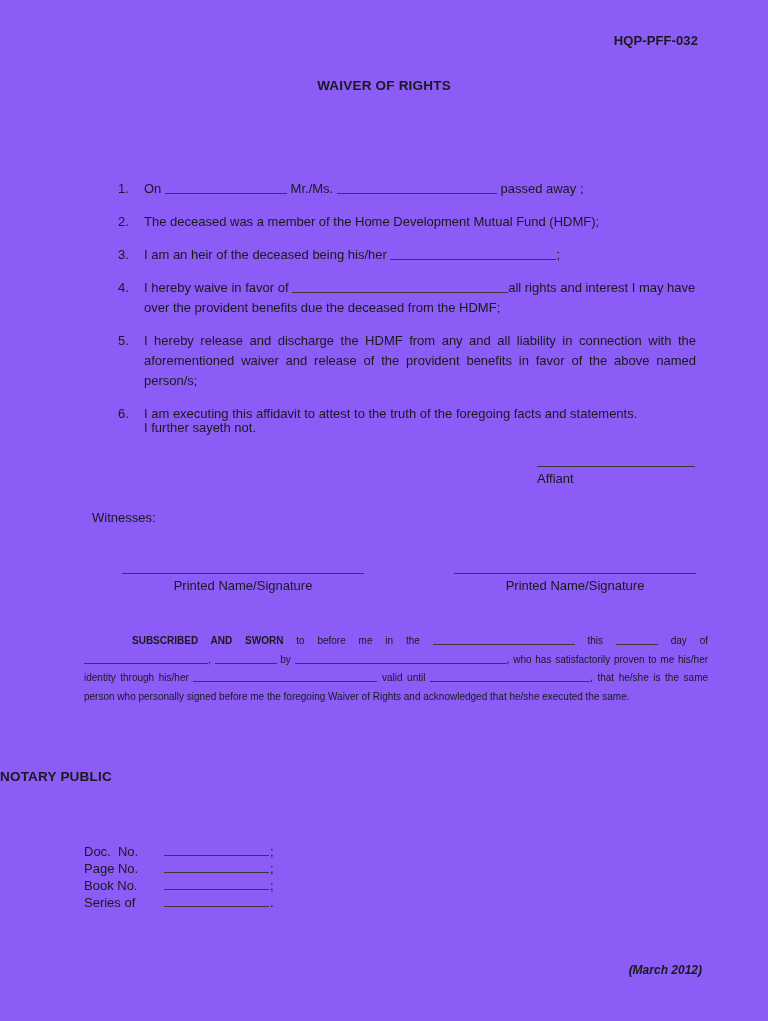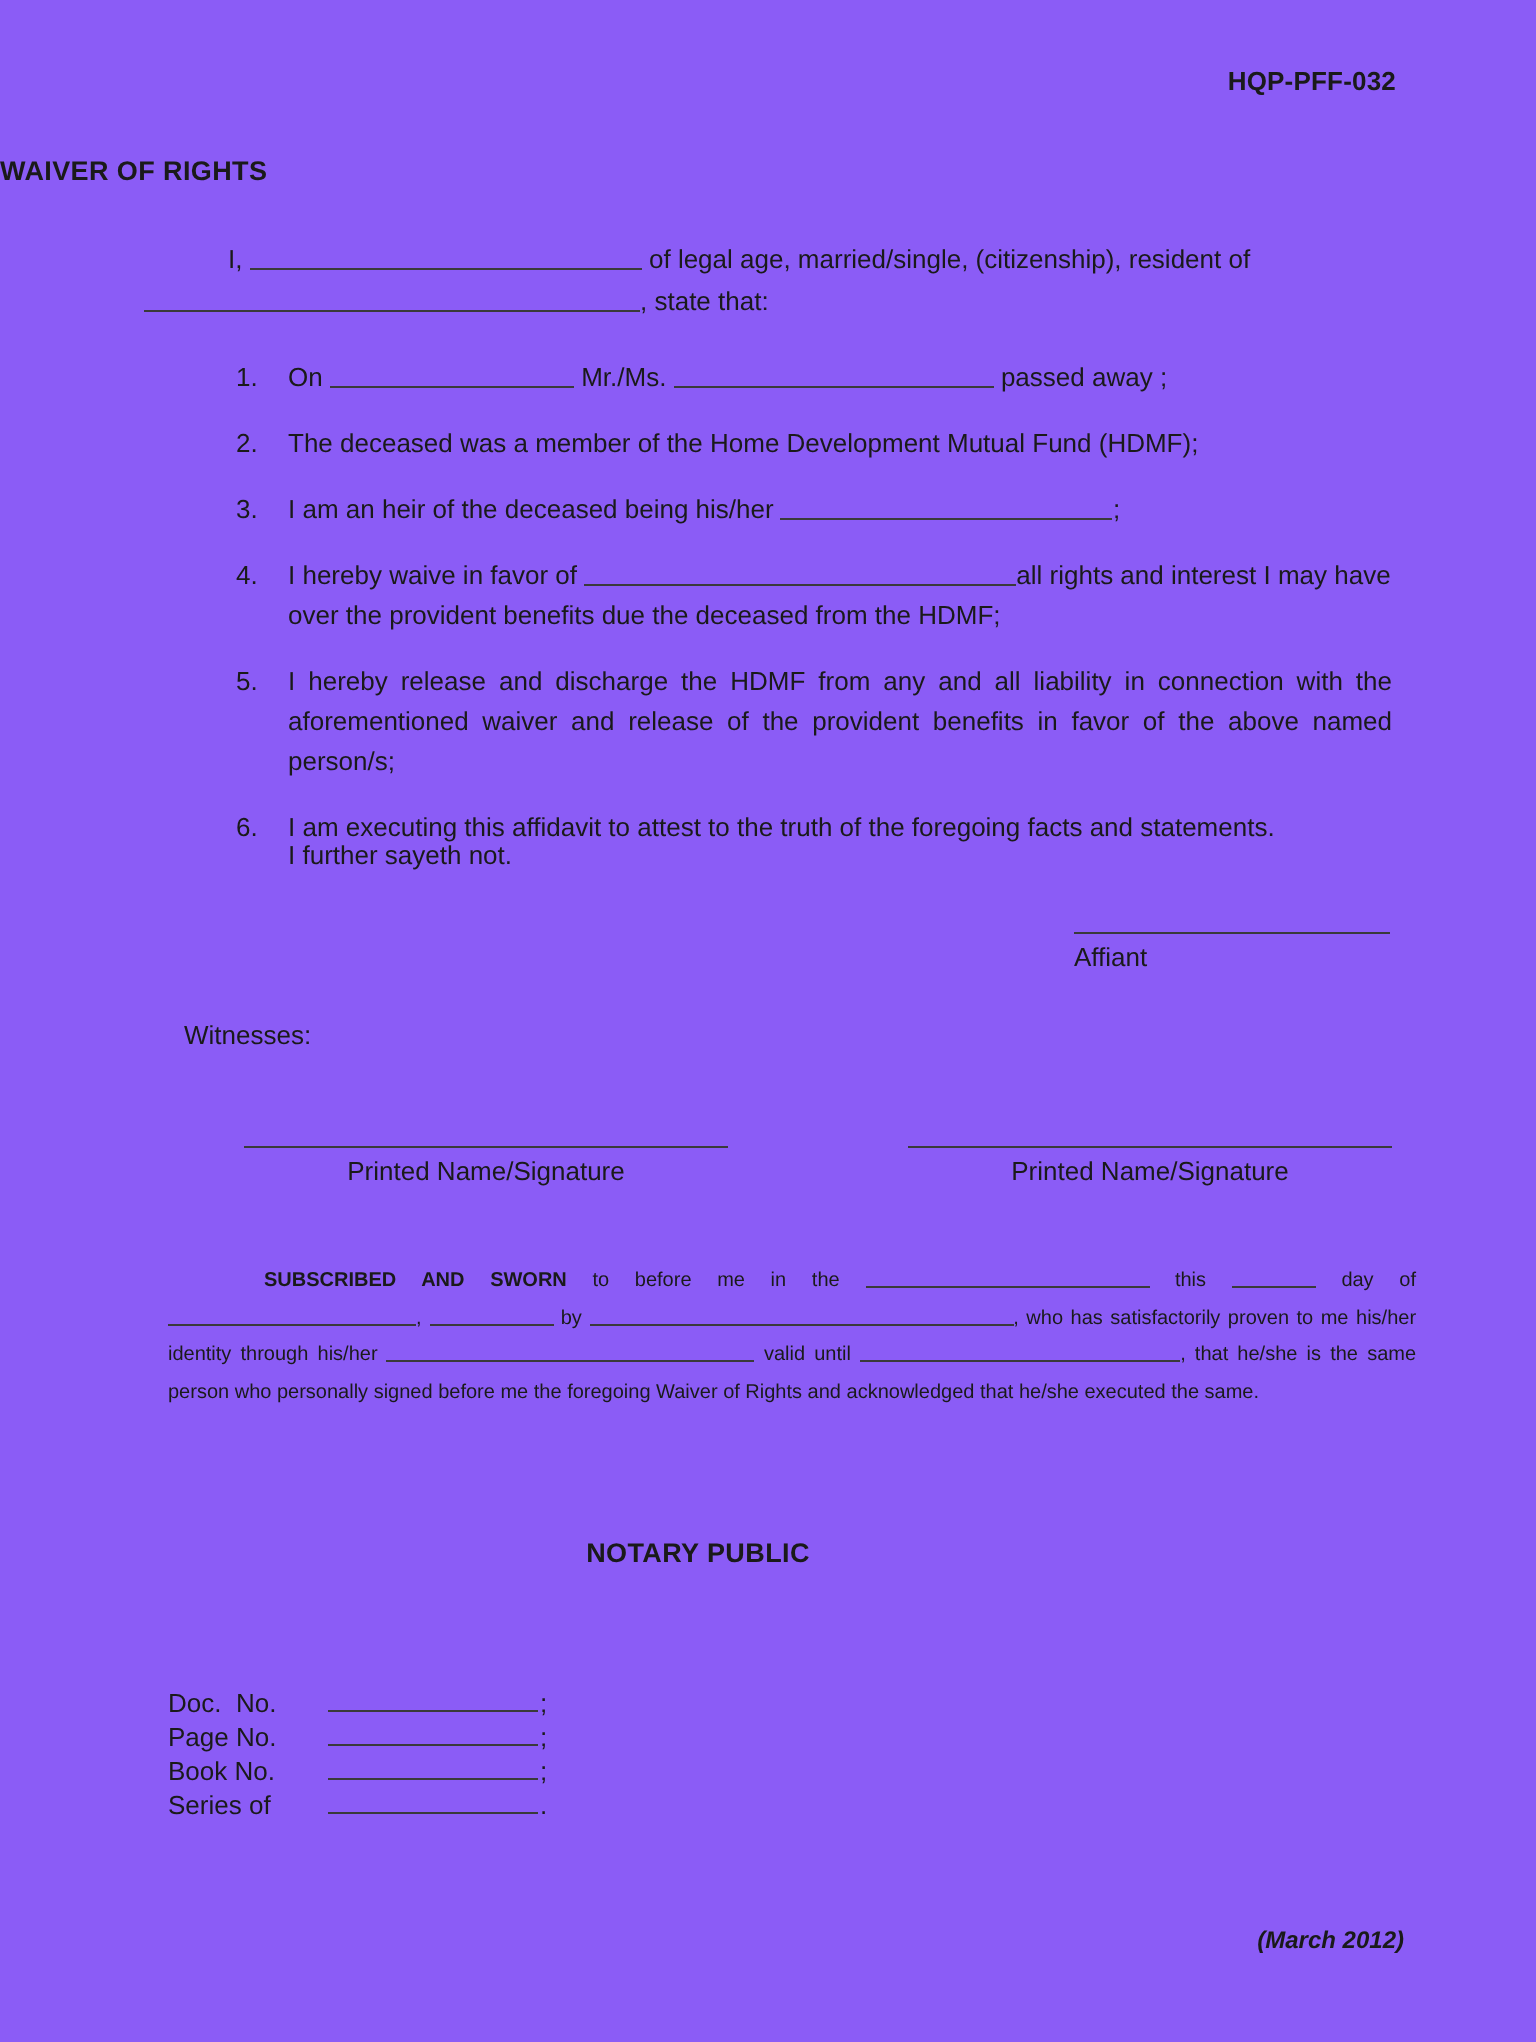--- a/index.html
+++ b/index.html
@@ -38,21 +38,21 @@
     font-weight: bold;
     letter-spacing: 0.1px;
   }
 
   
   #doc-title {
     position: absolute;
     top: 78px;
     left: 0;
     width: 768px;
-    text-align: left;
+    text-align: center;
     font-size: 13.5px;
     font-weight: bold;
     letter-spacing: 0.2px;
   }
 
   
   #intro {
     position: absolute;
     top: 119px;
     left: 72px;
@@ -146,21 +146,21 @@
     text-align-last: left;
   }
   #jurat .indent { display: inline-block; width: 48px; }
 
   
   #notary-public {
     position: absolute;
     top: 769px;
     left: 0;
     width: 698px;
-    text-align: center;
+    text-align: left;
     font-size: 13.5px;
     font-weight: bold;
     letter-spacing: 0.2px;
   }
 
   
   #register {
     position: absolute;
     top: 843px;
     left: 84px;
@@ -192,26 +192,20 @@
 </style>
 </head>
 <body>
 
 <div id="page">
 
   <div id="form-code">HQP-PFF-032</div>
 
   <div id="doc-title">WAIVER OF RIGHTS</div>
 
-  <div id="intro">
-    <span class="indent"></span><span>I,</span>
-    <span class="blank" style="width:196px"></span>
-    <span>of legal age, married/single, (citizenship), resident of</span><br>
-    <span class="blank" style="width:248px"></span><span>, state that:</span>
-  </div>
 
   <div id="clauses">
 
     <div class="clause">
       <div class="clause-num">1.</div>
       <div class="clause-body">
         <span>On</span>
         <span class="blank" style="width:122px"></span>
         <span>Mr./Ms.</span>
         <span class="blank" style="width:160px"></span>

